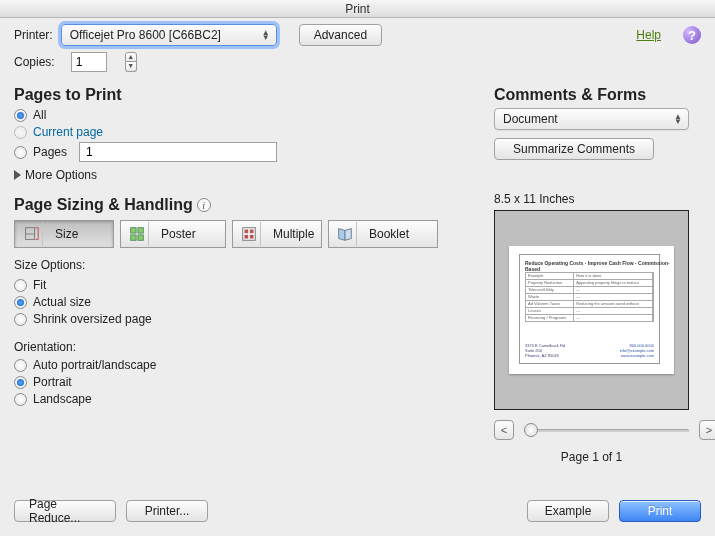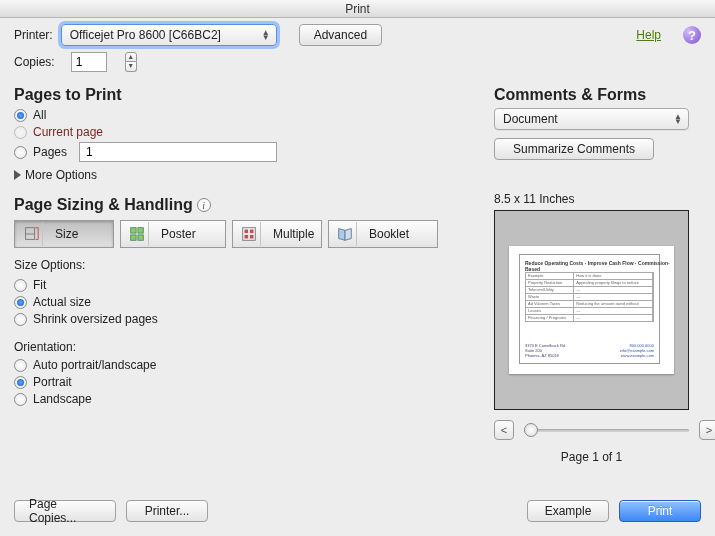--- a/index.html
+++ b/index.html
@@ -83,21 +83,21 @@
 .radio {
   width:13px; height:13px; border-radius:50%;
   border:1px solid #8a8a8a; background:radial-gradient(#fff,#e6e6e6);
   display:inline-flex; align-items:center; justify-content:center;
 }
 .radio.checked::after{
   content:""; width:7px; height:7px; border-radius:50%;
   background: radial-gradient(#5aa5ff,#1160c5);
 }
 .radio.disabled{opacity:0.5;}
-.radio-label.disabled{ color:#7f1d1d; }
+.radio-label.disabled{ color:#0369a1; }
 
 .text-field {
   height:20px; border:1px solid #a0a0a0; background:#fff;
   padding:0 6px; font-size:12px;
 }
 
 .disclosure { display:flex; align-items:center; gap:4px; margin-top:6px; }
 .triangle-right {
   width:0; height:0; border-top:5px solid transparent; border-bottom:5px solid transparent;
   border-left:7px solid #555;
@@ -297,21 +297,21 @@
       <div class="radio-row" style="margin-top:6px;">
         <span class="radio"></span>
         <span class="label">Fit</span>
       </div>
       <div class="radio-row">
         <span class="radio checked"></span>
         <span class="label">Actual size</span>
       </div>
       <div class="radio-row">
         <span class="radio"></span>
-        <span class="label">Shrink oversized pages</span>
+        <span class="label">Shrink oversized page</span>
       </div>
 
       <div class="label" style="margin-top:14px;">Orientation:</div>
       <div class="radio-row" style="margin-top:4px;">
         <span class="radio"></span>
         <span class="label">Auto portrait/landscape</span>
       </div>
       <div class="radio-row">
         <span class="radio checked"></span>
         <span class="label">Portrait</span>
@@ -392,21 +392,21 @@
       <div style="width:195px; text-align:center; margin-top:10px;">
         <span class="label">Page 1 of 1</span>
       </div>
     </div>
   </div>
 </div>
 
 <div class="footer">
   <div class="footer-left">
     <div class="btn" style="width:102px;">
-      <span>Page Copies...</span>
+      <span>Page Reduce...</span>
     </div>
     <div class="btn" style="width:82px;">
       <span>Printer...</span>
     </div>
   </div>
   <div class="footer-right">
     <div class="btn" style="width:82px;">
       <span>Example</span>
     </div>
     <div class="btn primary" style="width:82px;">

